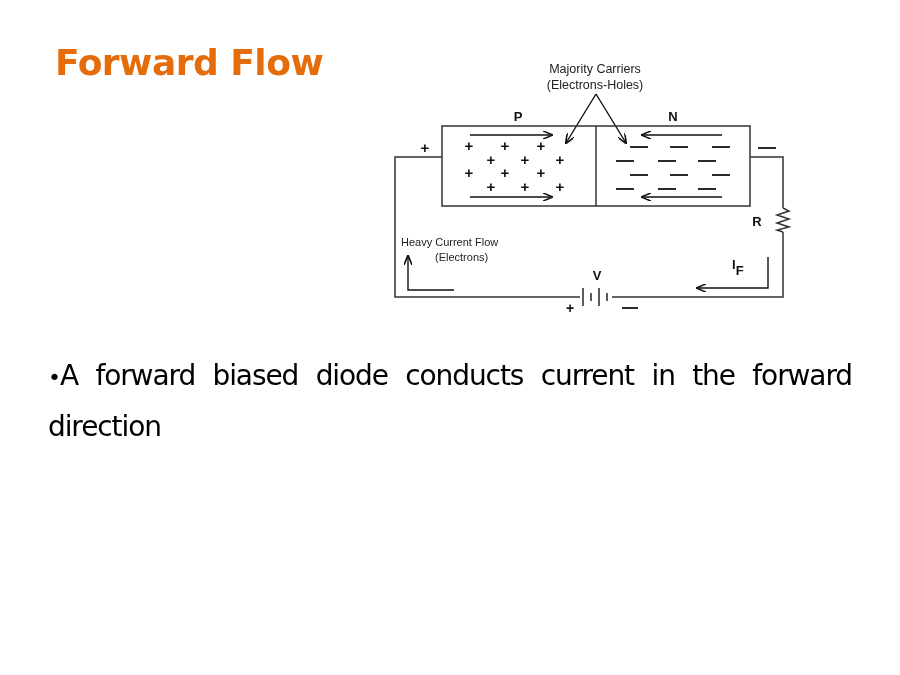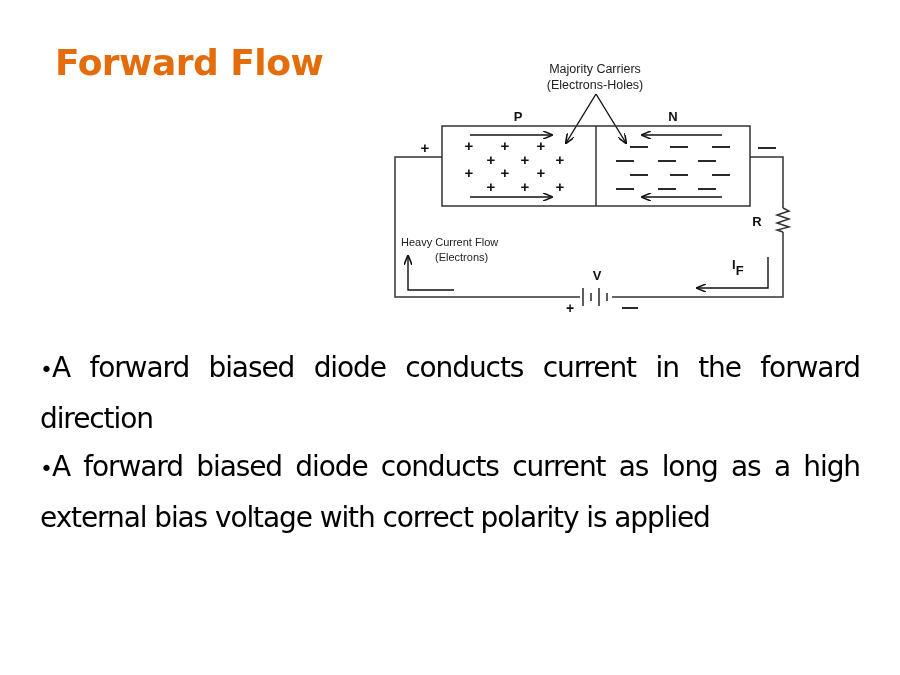--- a/index.html
+++ b/index.html
@@ -13,21 +13,21 @@
       font-weight: bold; font-size: 36px; color: #e46c0a;
       letter-spacing: -0.5px;
     }
     .diagram { position: absolute; left: 0; top: 0; }
     .body-text {
       position: absolute; left: 40px; top: 344px; width: 820px;
       font-family: "DejaVu Sans", sans-serif;
       font-size: 28px; line-height: 48.5px; color: #000;
       text-align: justify; letter-spacing: -1.1px;
     }
-    .bullet { margin: 0; padding: 0; }
+    .bullet { margin: 8px; padding: 0; }
     .bullet-dot { font-size: 22px; }
   </style>
 </head>
 <body>
 
 <div class="title">Forward Flow</div>
 
 <svg class="diagram" width="900" height="340" viewBox="0 0 900 340">
   <defs>
     <marker id="ah" markerWidth="10" markerHeight="8" refX="9" refY="4" orient="auto" markerUnits="userSpaceOnUse">
@@ -116,14 +116,13 @@
   </g>
   <text x="732" y="269" font-size="13" font-weight="bold" fill="#111" font-family="Liberation Sans, sans-serif"><tspan>I</tspan><tspan dy="6">F</tspan></text>
 
   <text x="401" y="246" font-size="11" fill="#222" font-family="Liberation Sans, sans-serif">Heavy Current Flow</text>
   <text x="435" y="261" font-size="11" fill="#222" font-family="Liberation Sans, sans-serif">(Electrons)</text>
   <polyline points="454,290 408,290 408,256" fill="none" stroke="#111" stroke-width="1.4" marker-end="url(#ah)"></polyline>
 </svg>
 
 <div class="body-text">
   <p class="bullet"><span class="bullet-dot">•</span><span>A forward biased diode conducts current in the forward direction</span></p>
-  <p class="bullet"><span class="bullet-dot">•</span><span>A forward biased diode conducts current as long as a high external bias voltage with correct polarity is applied</span></p>
 </div>
 
 </body></html>

